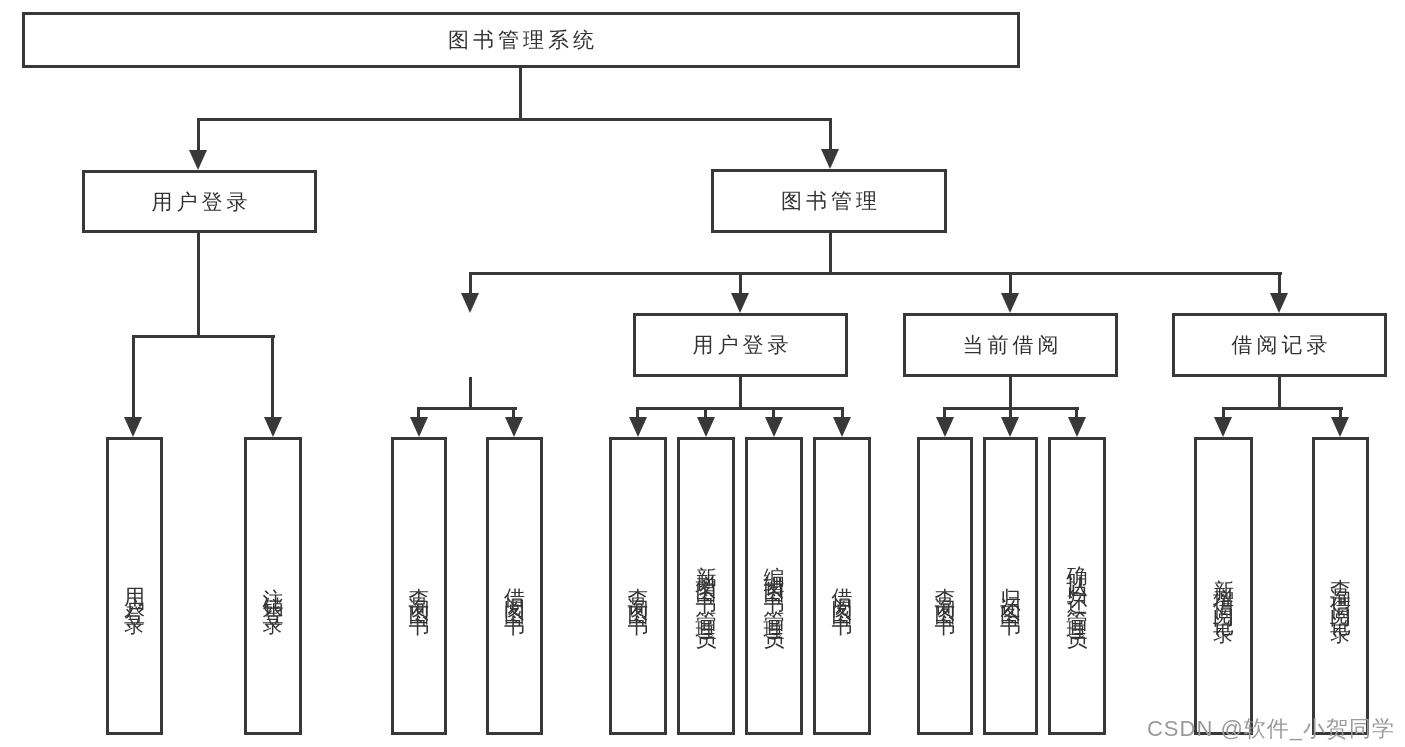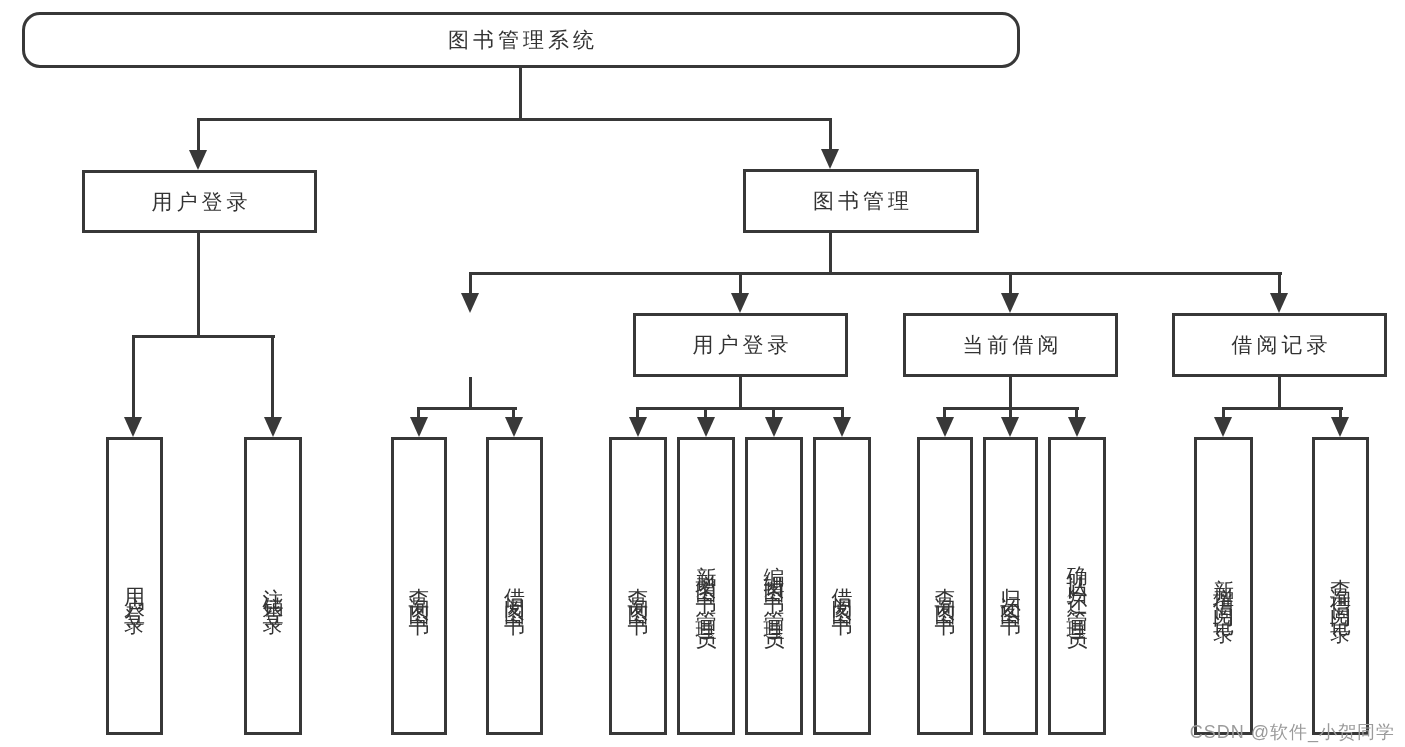--- a/index.html
+++ b/index.html
@@ -45,44 +45,44 @@
   .ln{position:absolute;background:var(--line);z-index:1;}
   .arr{
     position:absolute;width:0;height:0;z-index:1;
     border-left:9px solid transparent;
     border-right:9px solid transparent;
     border-top:20px solid var(--line);
   }
   .watermark{
     position:absolute;
     right:10px;bottom:3px;
-    font-size:18px;
+    font-size:22px;
     letter-spacing:1px;
     color:var(--wm);
     z-index:5;
     white-space:nowrap;
   }
 </style>
 </head>
 <body>
 
 <div class="canvas">
 
-  <div class="box" style="left:22px;top:12px;width:998px;height:56px;border-radius:18px;">图书管理系统</div>
+  <div class="box" style="left:22px;top:12px;width:998px;height:56px;">图书管理系统</div>
 
   <div class="ln" style="left:519px;top:68px;width:3px;height:53px;"></div>
   <div class="ln" style="left:197px;top:118px;width:635px;height:3px;"></div>
 
   <div class="ln" style="left:197px;top:118px;width:3px;height:34px;"></div>
   <div class="arr" style="left:189px;top:150px;"></div>
   <div class="ln" style="left:829px;top:118px;width:3px;height:34px;"></div>
   <div class="arr" style="left:821px;top:149px;"></div>
 
   <div class="box" style="left:82px;top:170px;width:235px;height:63px;">用户登录</div>
-  <div class="box" style="left:711px;top:169px;width:236px;height:64px;margin-left:32px;">图书管理</div>
+  <div class="box" style="left:711px;top:169px;width:236px;height:64px;">图书管理</div>
 
   <div class="ln" style="left:197px;top:233px;width:3px;height:105px;"></div>
   <div class="ln" style="left:132px;top:335px;width:143px;height:3px;"></div>
   <div class="ln" style="left:132px;top:335px;width:3px;height:86px;"></div>
   <div class="arr" style="left:124px;top:417px;"></div>
   <div class="ln" style="left:271px;top:335px;width:3px;height:86px;"></div>
   <div class="arr" style="left:264px;top:417px;"></div>
 
   <div class="ln" style="left:829px;top:233px;width:3px;height:42px;"></div>
   <div class="ln" style="left:469px;top:272px;width:813px;height:3px;"></div>

